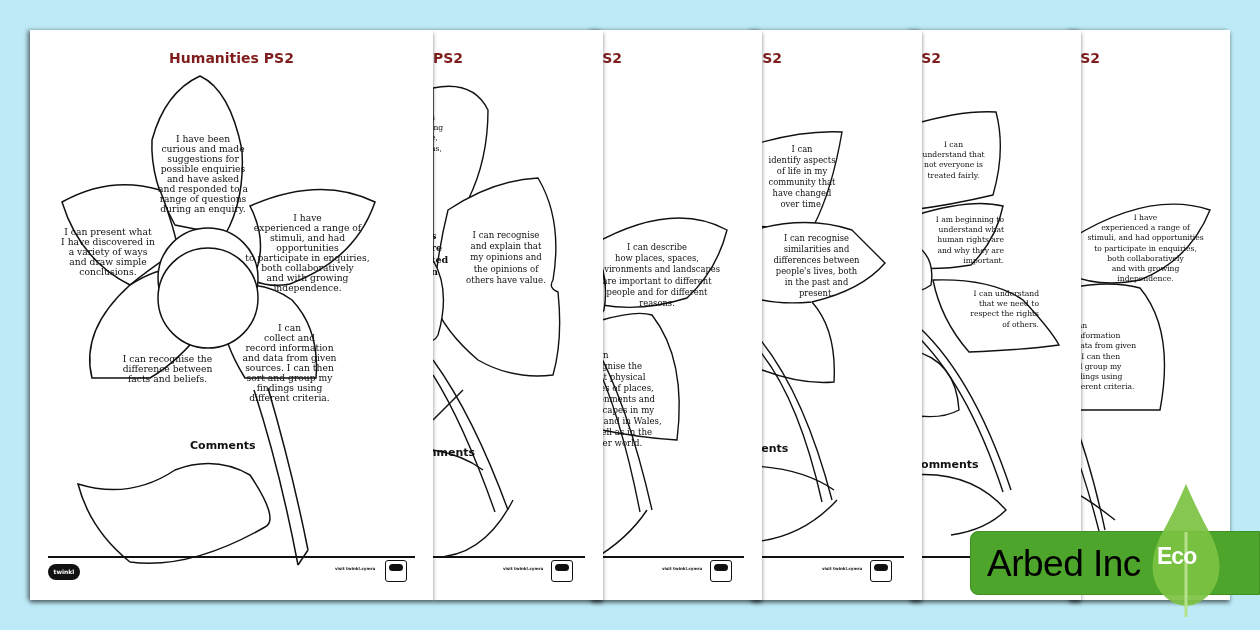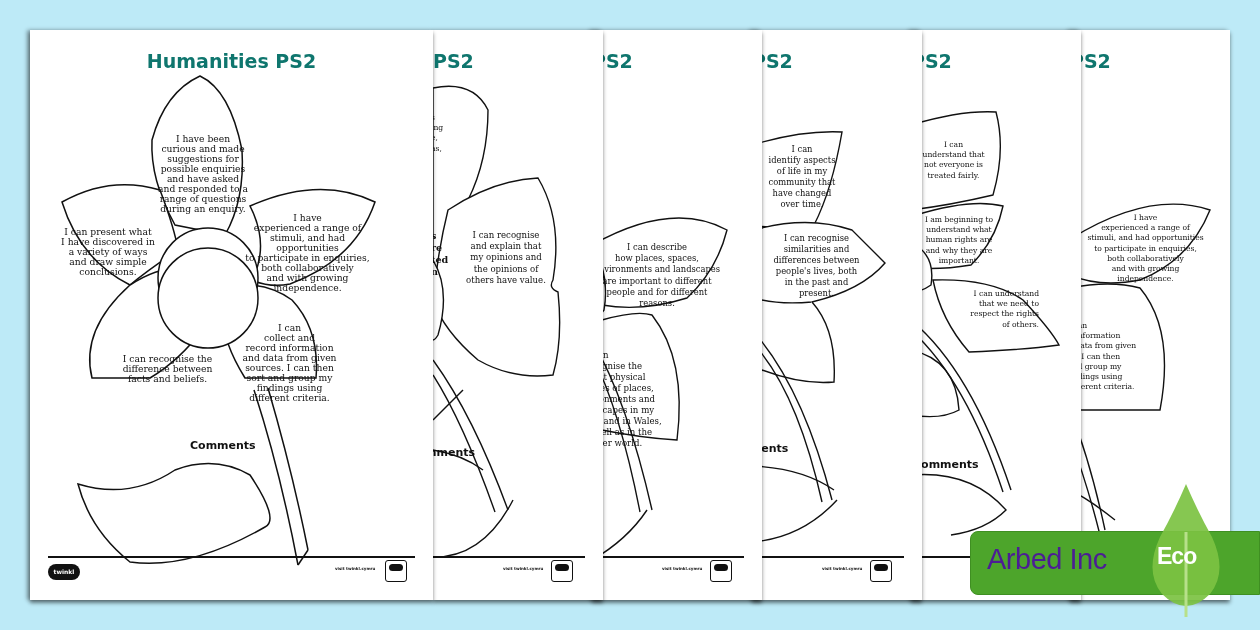--- a/index.html
+++ b/index.html
@@ -7,21 +7,21 @@
   body { background: #bdeaf7; position: relative; font-family: "DejaVu Sans", sans-serif; }
 
   .page {
     position: absolute; top: 30px; height: 570px; background: #fff;
     box-shadow: -3px 0 4px rgba(0,0,0,0.35), 0 3px 4px rgba(0,0,0,0.45);
     overflow: hidden;
   }
   .page svg.art { position: absolute; left: 0; top: 0; }
   .page .title {
     position: absolute; top: 20px; font-family: "DejaVu Sans", sans-serif;
-    font-weight: bold; font-size: 19px; color: #0f766e; white-space: nowrap;
+    font-weight: bold; font-size: 14px; color: #7f1d1d; white-space: nowrap;
   }
   .ptxt {
     position: absolute; font-family: "DejaVu Serif", serif; font-size: 9.2px;
     line-height: 10px; color: #111; text-align: center; white-space: pre-line;
   }
   .ptxt.small { font-size: 7.6px; line-height: 10.2px; }
   .ptxt.bold { font-weight: bold; font-size: 9.6px; line-height: 12px; }
   .comments {
     position: absolute; font-family: "DejaVu Sans", sans-serif; font-weight: bold;
     font-size: 11px; color: #111; white-space: nowrap;
@@ -46,21 +46,21 @@
   }
 
   
   .eco-banner {
     position: absolute; left: 970px; top: 531px; width: 290px; height: 64px;
     background: #4da52b; border-radius: 8px 0 0 8px;
     border: 1px solid #3f8f22;
   }
   .eco-banner .brand {
     position: absolute; left: 16px; top: 11px; font-family: "Liberation Sans", sans-serif;
-    font-size: 29px; color: #4c1d95; letter-spacing: -0.5px;
+    font-size: 37px; color: #000000; letter-spacing: -0.5px;
   }
   .eco-leaf { position: absolute; left: 1150px; top: 482px; }
   .eco-label {
     position: absolute; left: 1157px; top: 543px; font-family: "Liberation Sans", sans-serif;
     font-weight: bold; font-size: 23px; color: #fff; letter-spacing: -1px;
   }
 </style>
 </head>
 <body>
 
@@ -104,21 +104,21 @@
       <path d="M0,290 Q60,340 100,460" fill="none"></path>
       <path d="M0,300 Q55,350 92,462" fill="none"></path>
       <path d="M0,445 Q60,440 95,480 Q75,500 40,505" fill="none"></path>
     </g>
   </svg>
   <div class="title" style="left:0;">PS2</div>
   <div class="ptxt small" style="left:0; top:110px; width:85px;">I can
 understand that
 not everyone is
 treated fairly.</div>
-  <div class="ptxt small" style="left:3px; top:185px; width:90px;">I am beginning to
+  <div class="ptxt small" style="left:3px; top:185px; width:90px;text-align:right;">I am beginning to
 understand what
 human rights are
 and why they are
 important.</div>
   <div class="ptxt small" style="left:48px; top:259px; width:80px;text-align:right;">I can understand
 that we need to
 respect the rights
 of others.</div>
   <div class="ptxt bold" style="left:0; top:237px; width:10px; text-align:left;">e
 le

